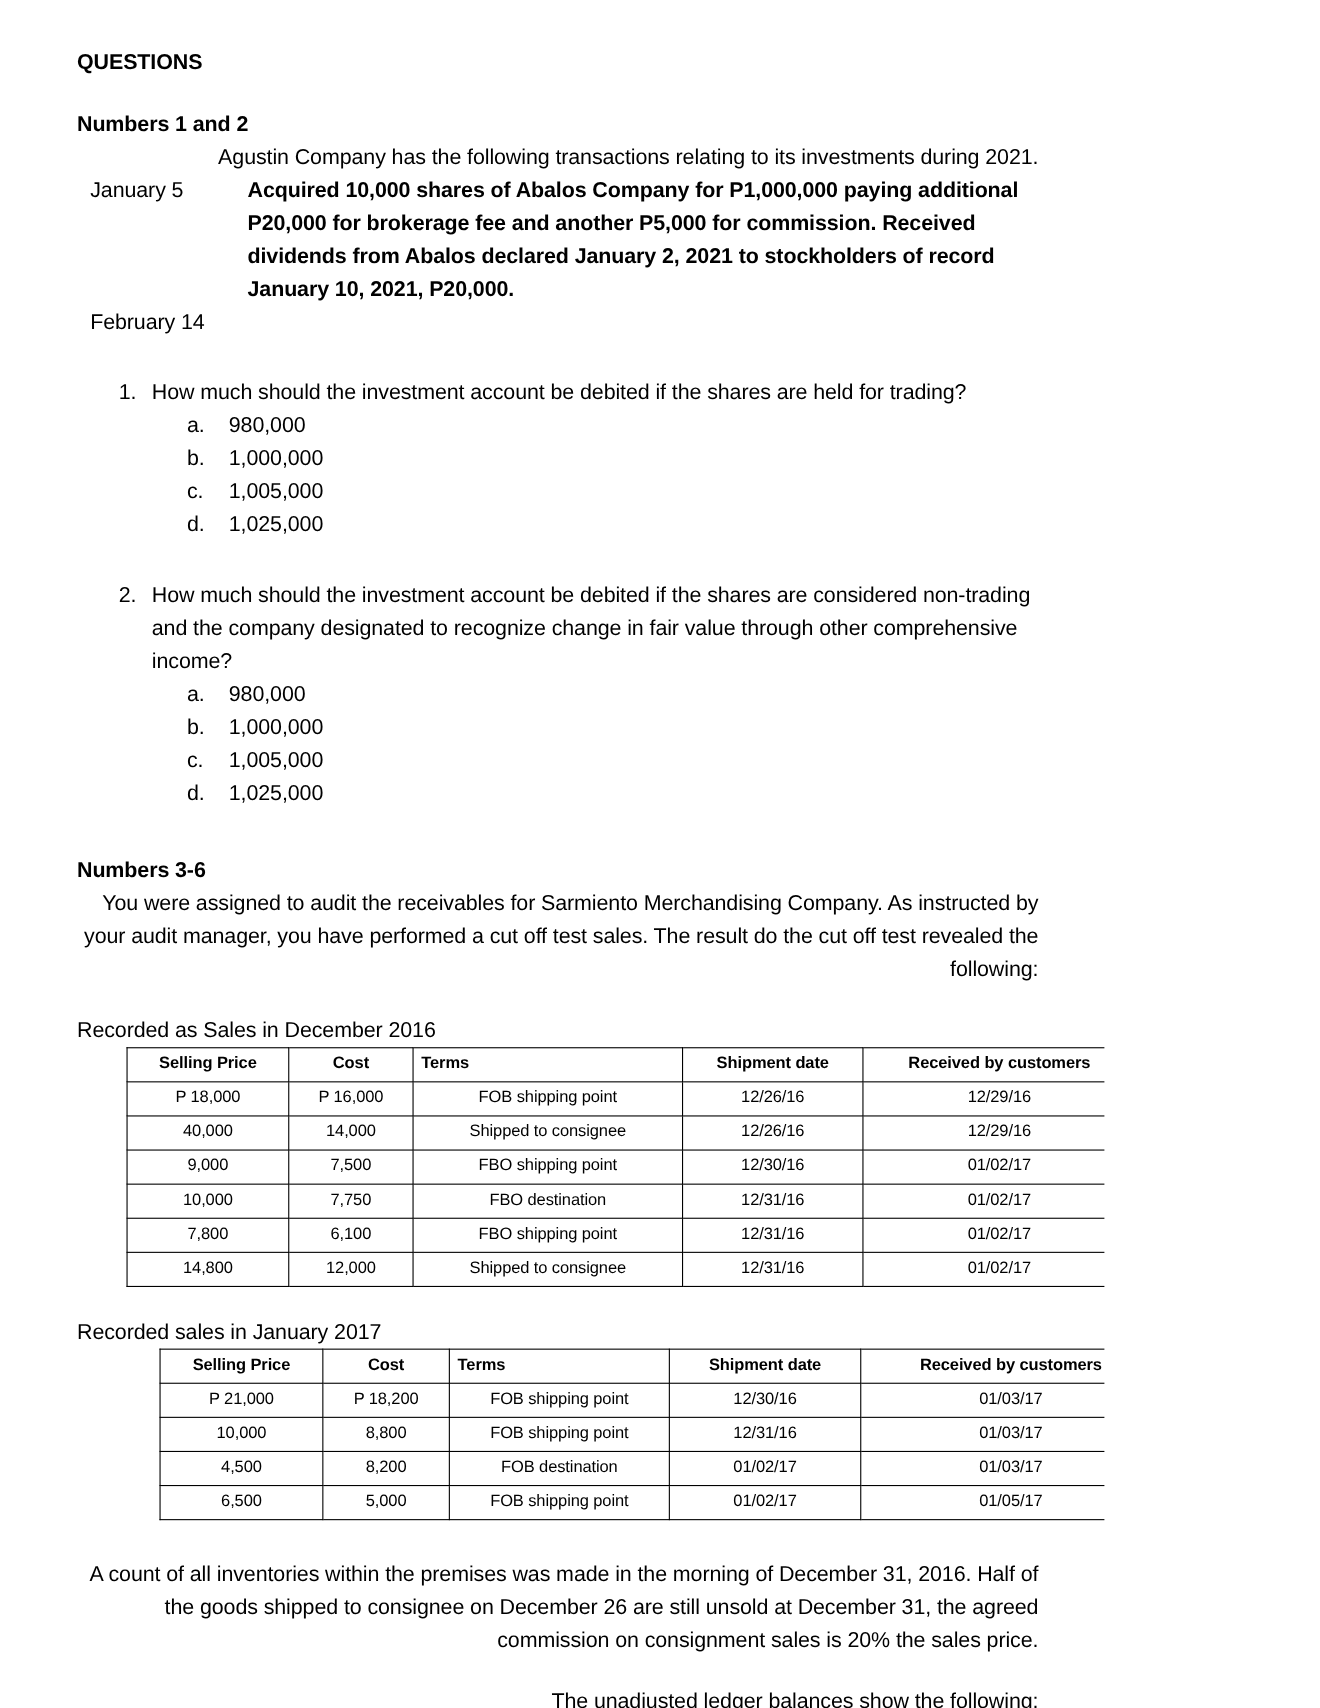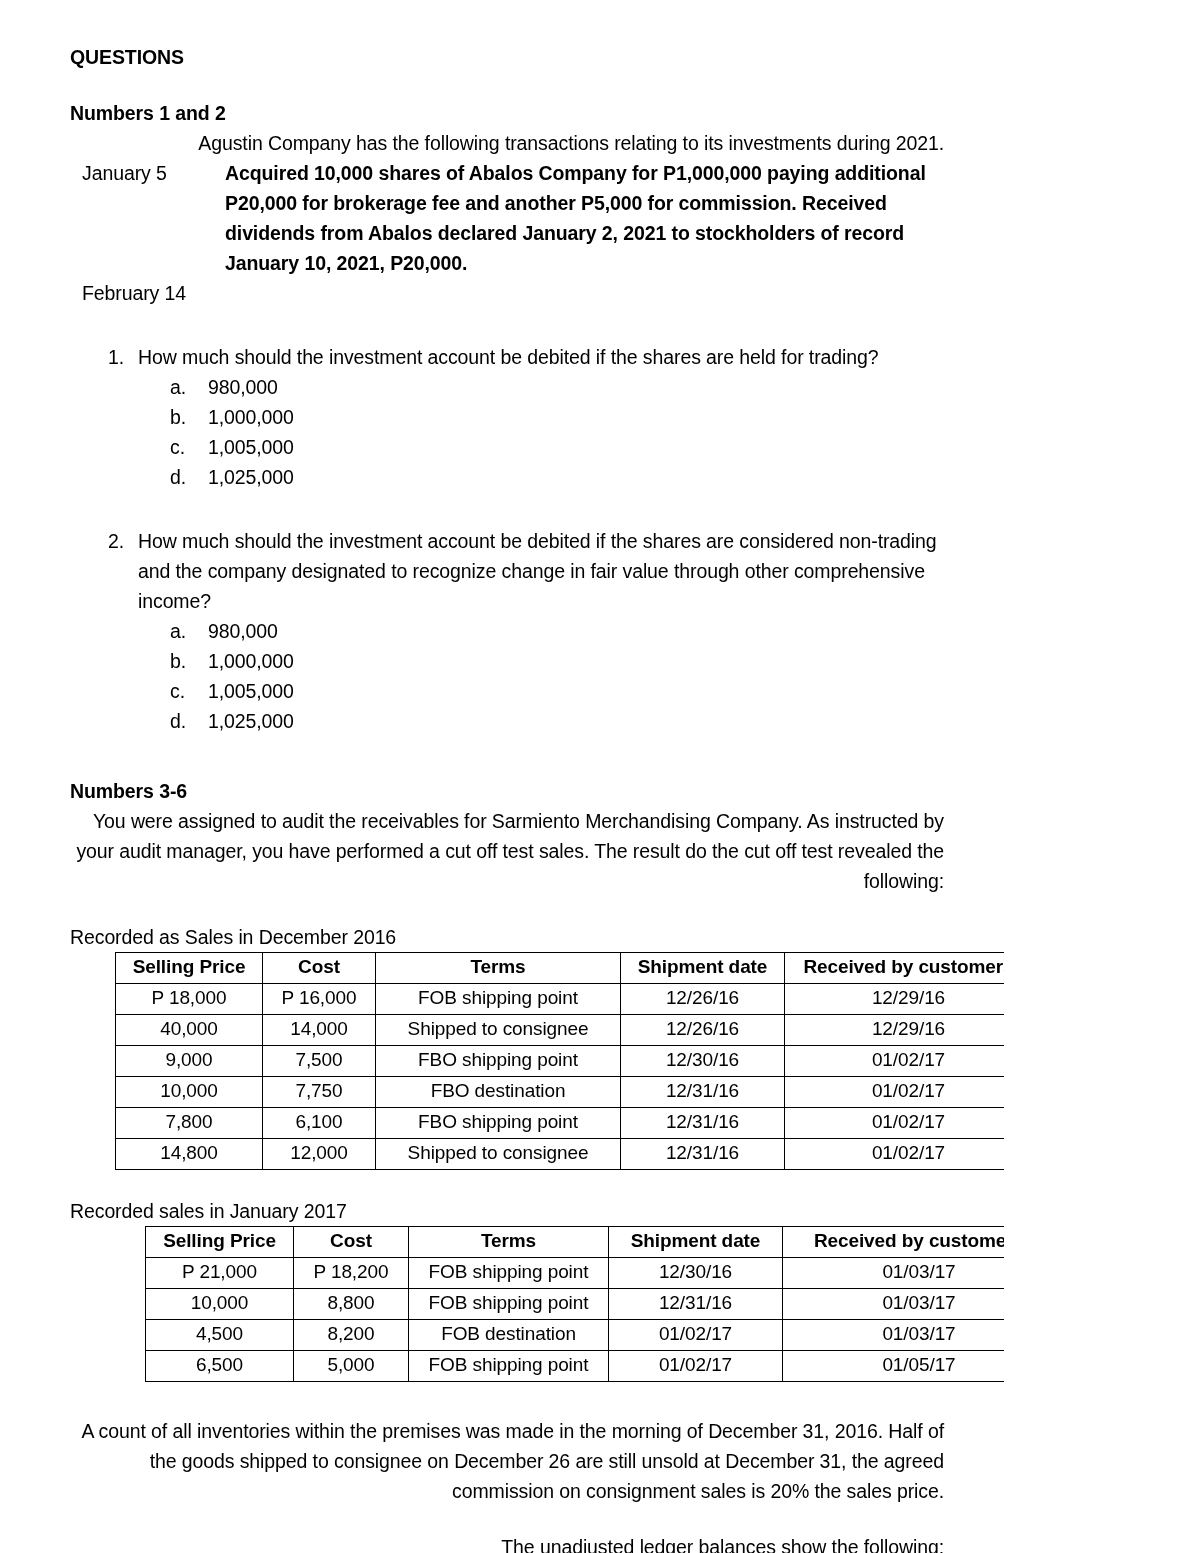--- a/index.html
+++ b/index.html
@@ -87,38 +87,38 @@
   }
 
   
   .tbl-label {
     font-size: 19.5px;
     line-height: 30px;
     letter-spacing: -0.1px;
   }
   table.cutoff {
     border-collapse: collapse;
-    font-size: 19px;
+    font-size: 15px;
     letter-spacing: -0.1px;
     table-layout: fixed;
   }
   table.cutoff th,
   table.cutoff td {
     border: 1.6px solid #000000;
     padding: 1px 7px 3px 7px;
     height: 26px;
     line-height: 26px;
     white-space: nowrap;
     overflow: hidden;
   }
   table.cutoff th {
     font-weight: bold;
     text-align: center;
   }
-  table.cutoff th.th-right { text-align: center; }
+  table.cutoff th.th-right { text-align: left; }
   table.cutoff td { text-align: center; }
 
   
   #table-december {
     margin-left: 45px;
     width: 917px;
   }
   #table-december col.c-price { width: 147px; }
   #table-december col.c-cost  { width: 113px; }
   #table-december col.c-terms { width: 245px; }

